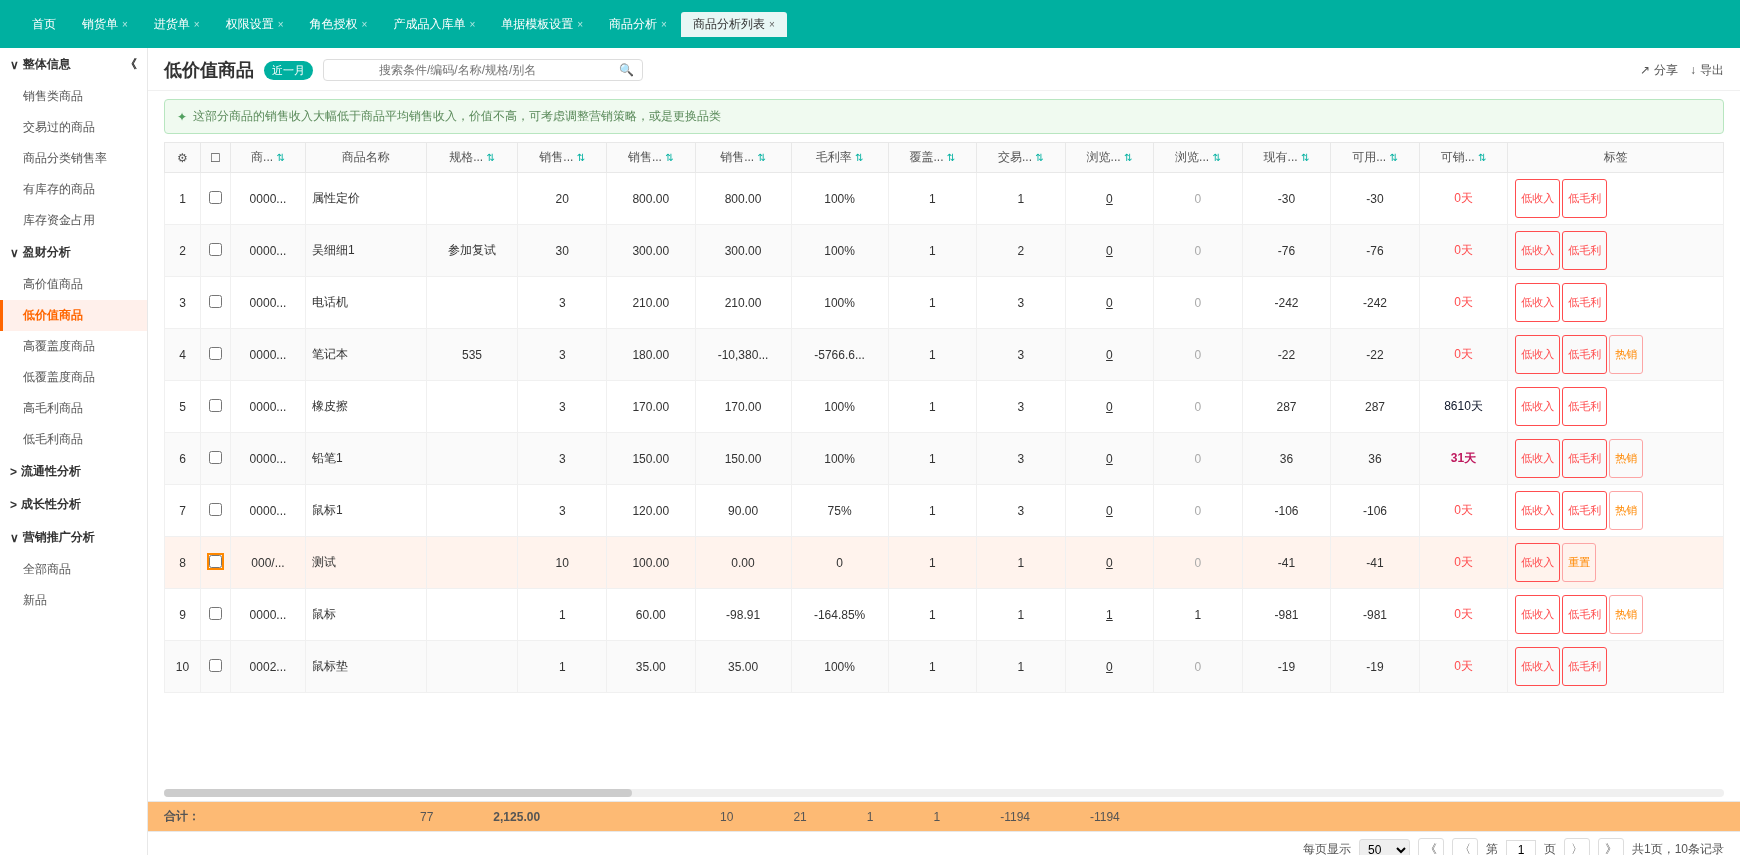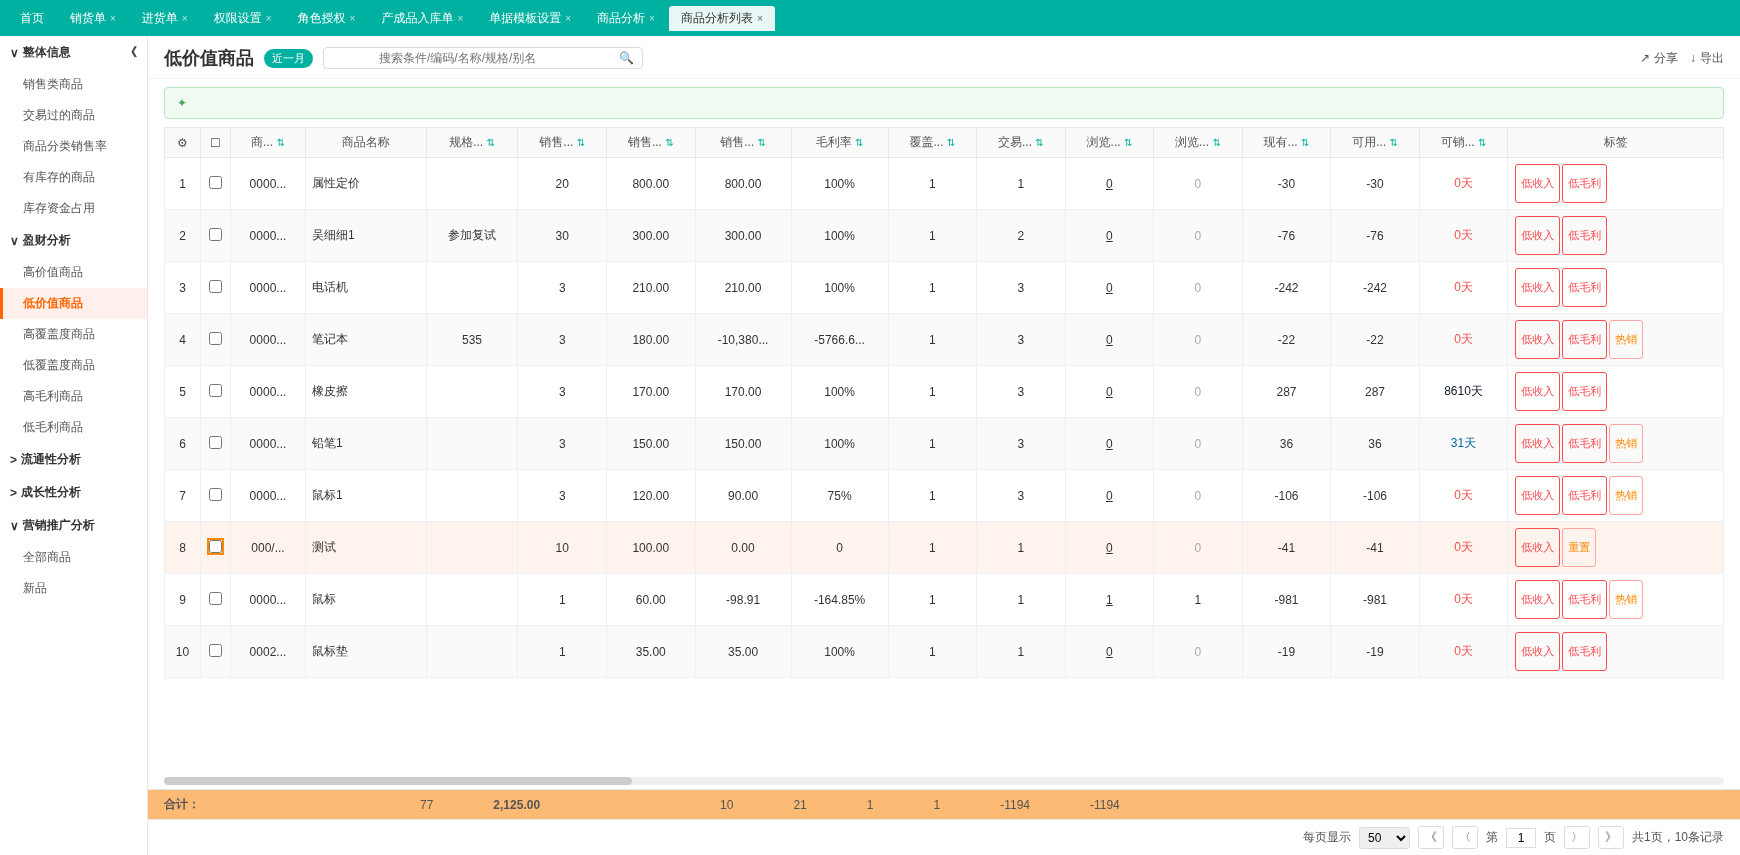--- a/index.html
+++ b/index.html
@@ -1,24 +1,24 @@
 <!DOCTYPE html>
 <html><head>
   <meta charset="utf-8">
   <style>
     * { box-sizing: border-box; margin: 0; padding: 0; font-family: 'Microsoft YaHei', Arial, sans-serif; font-size: 12px; }
     body { background: #f5f5f5; overflow: hidden; }
 
     
     .top-nav {
       background: #00b0a0;
-      height: 36px;
-      display: flex;
-      align-items: center;
-      padding: 0 8px;
+      height: 48px;
+      display: flex;
+      align-items: center;
+      padding: 0 20px;
       gap: 2px;
     }
     .nav-item {
       color: #fff;
       padding: 4px 12px;
       cursor: pointer;
       border-radius: 3px 3px 0 0;
       white-space: nowrap;
       font-size: 13px;
       display: flex;
@@ -332,20 +332,21 @@
         </div>
         <div class="action-btn">
           <span>↓</span>
           <span>导出</span>
         </div>
       </div>
     </div>
 
     <div class="info-banner">
       <span style="color:#52a060;">✦</span>
+      <span>这部分商品的销售收入大幅低于商品平均销售收入，价值不高，可考虑调整营销策略，或是更换品类</span>
     </div>
 
     <div class="table-wrapper">
       <table>
         <thead>
           <tr>
             <th style="width:36px;">⚙</th>
             <th style="width:30px;">☐</th>
             <th>商... <span class="sort-icon">⇅</span></th>
             <th style="min-width:80px;">商品名称</th>
@@ -470,21 +471,21 @@
     <td>3</td>
     <td>150.00</td>
     <td>150.00</td>
     <td>100%</td>
     <td>1</td>
     <td>3</td>
     <td><span class="underline" style="color:#333;">0</span></td>
     <td><span class="zero-val">0</span></td>
     <td>36</td>
     <td>36</td>
-    <td style="color:#0369a1;">31天</td>
+    <td style="color:#be185d;font-weight:bold;">31天</td>
     <td style="text-align:left;"><span class="tag tag-red">低收入</span><span class="tag tag-red">低毛利</span><span class="tag tag-orange">热销</span></td>
   </tr>
             <tr>
     <td>7</td>
     <td><input type="checkbox" style=""></td>
     <td>0000...</td>
     <td style="text-align:left;">鼠标1</td>
     <td></td>
     <td>3</td>
     <td>120.00</td>

